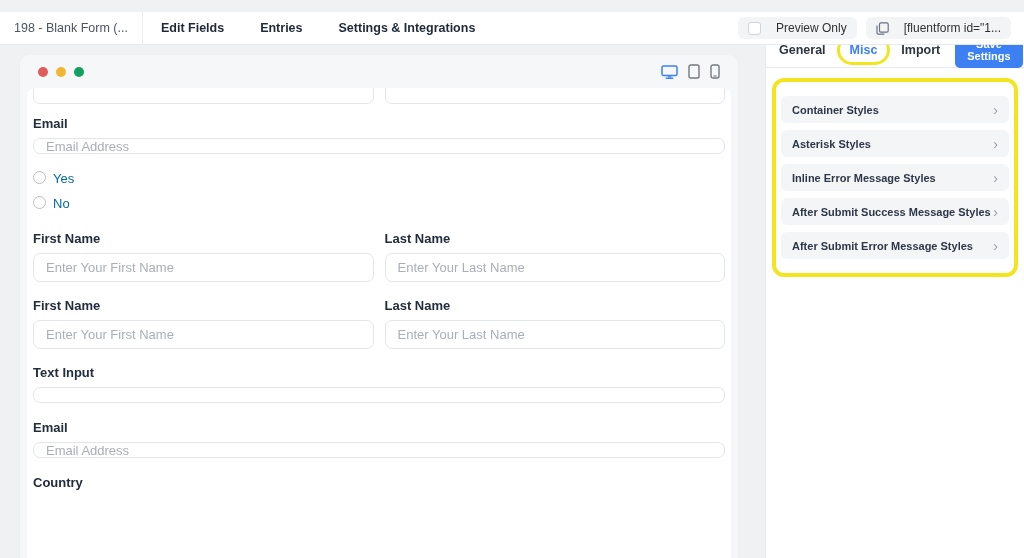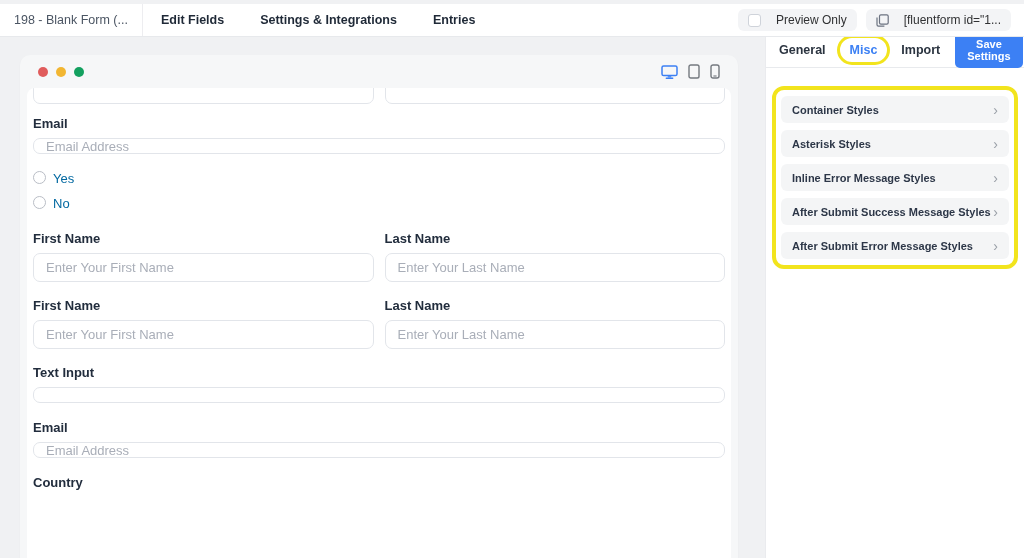--- a/index.html
+++ b/index.html
@@ -11,21 +11,21 @@
   }
   *{box-sizing:border-box;}
   html,body{margin:0;padding:0;}
   body{
     width:1024px;height:558px;overflow:hidden;position:relative;
     font-family:"Liberation Sans","DejaVu Sans",sans-serif;
     background:#f0f1f3;color:#303133;
   }
   
   .topbar{
-    position:absolute;top:4px;left:0;width:1024px;height:33px;background:#fff;
+    position:absolute;top:12px;left:0;width:1024px;height:33px;background:#fff;
     border-bottom:1px solid #e7e9ec;display:flex;align-items:center;z-index:10;
   }
   .form-title-tab{
     height:100%;display:flex;align-items:center;padding:0 14px;
     border-right:1px solid #ededf0;font-size:12.5px;color:#4b5563;min-width:122px;
     cursor:pointer;background:#fff;
   }
   .topnav{display:flex;align-items:flex-end;height:100%;}
   .nav-item{
     height:100%;display:flex;align-items:center;padding:0 18px;
@@ -90,42 +90,42 @@
   }
   .sb-tab.misc{
     color:var(--accent-blue);
     border:3px solid var(--highlight-yellow);border-radius:15px;padding:5px 10px;margin:-5px -4px;
   }
   .save-btn{
     margin-left:auto;background:var(--accent-blue);color:#fff;font-size:11px;font-weight:700;
     border:none;border-radius:5px;padding:6px 12px;cursor:pointer;font-family:inherit;
   }
   .accordion-wrap{
-    margin:18px 6px;border:4px solid var(--highlight-yellow);border-radius:12px;padding:2px 5px;
+    margin:10px 6px;border:4px solid var(--highlight-yellow);border-radius:12px;padding:10px 5px;
   }
   .acc-item{
     background:#f4f5f6;border-radius:6px;height:27px;display:flex;align-items:center;
     padding:0 11px;margin:4px 0 7px;cursor:pointer;
   }
   .acc-item:last-child{margin-bottom:4px;}
   .acc-label{font-size:11px;font-weight:700;color:#2d3748;}
   .acc-chevron{margin-left:auto;color:#9aa0a8;font-size:14px;line-height:1;font-weight:400;}
   svg{display:block;}
 </style>
 </head>
 <body>
 
 <header class="topbar">
   <div class="form-title-tab">
     <span>198 - Blank Form (...</span>
   </div>
   <nav class="topnav">
     <button class="nav-item">Edit Fields</button>
+    <button class="nav-item">Entries</button>
     <button class="nav-item">Settings &amp; Integrations</button>
-    <button class="nav-item">Entries</button>
   </nav>
   <div class="topbar-right">
     <button class="pill">
       <span class="checkbox"></span>
       <span>Preview Only</span>
     </button>
     <button class="pill">
       <span>
         <svg width="13" height="13" viewBox="0 0 13 13">
           <rect x="3.5" y="0.8" width="8.7" height="9.4" rx="1.4" fill="none" stroke="#6b7280" stroke-width="1.2"></rect>

